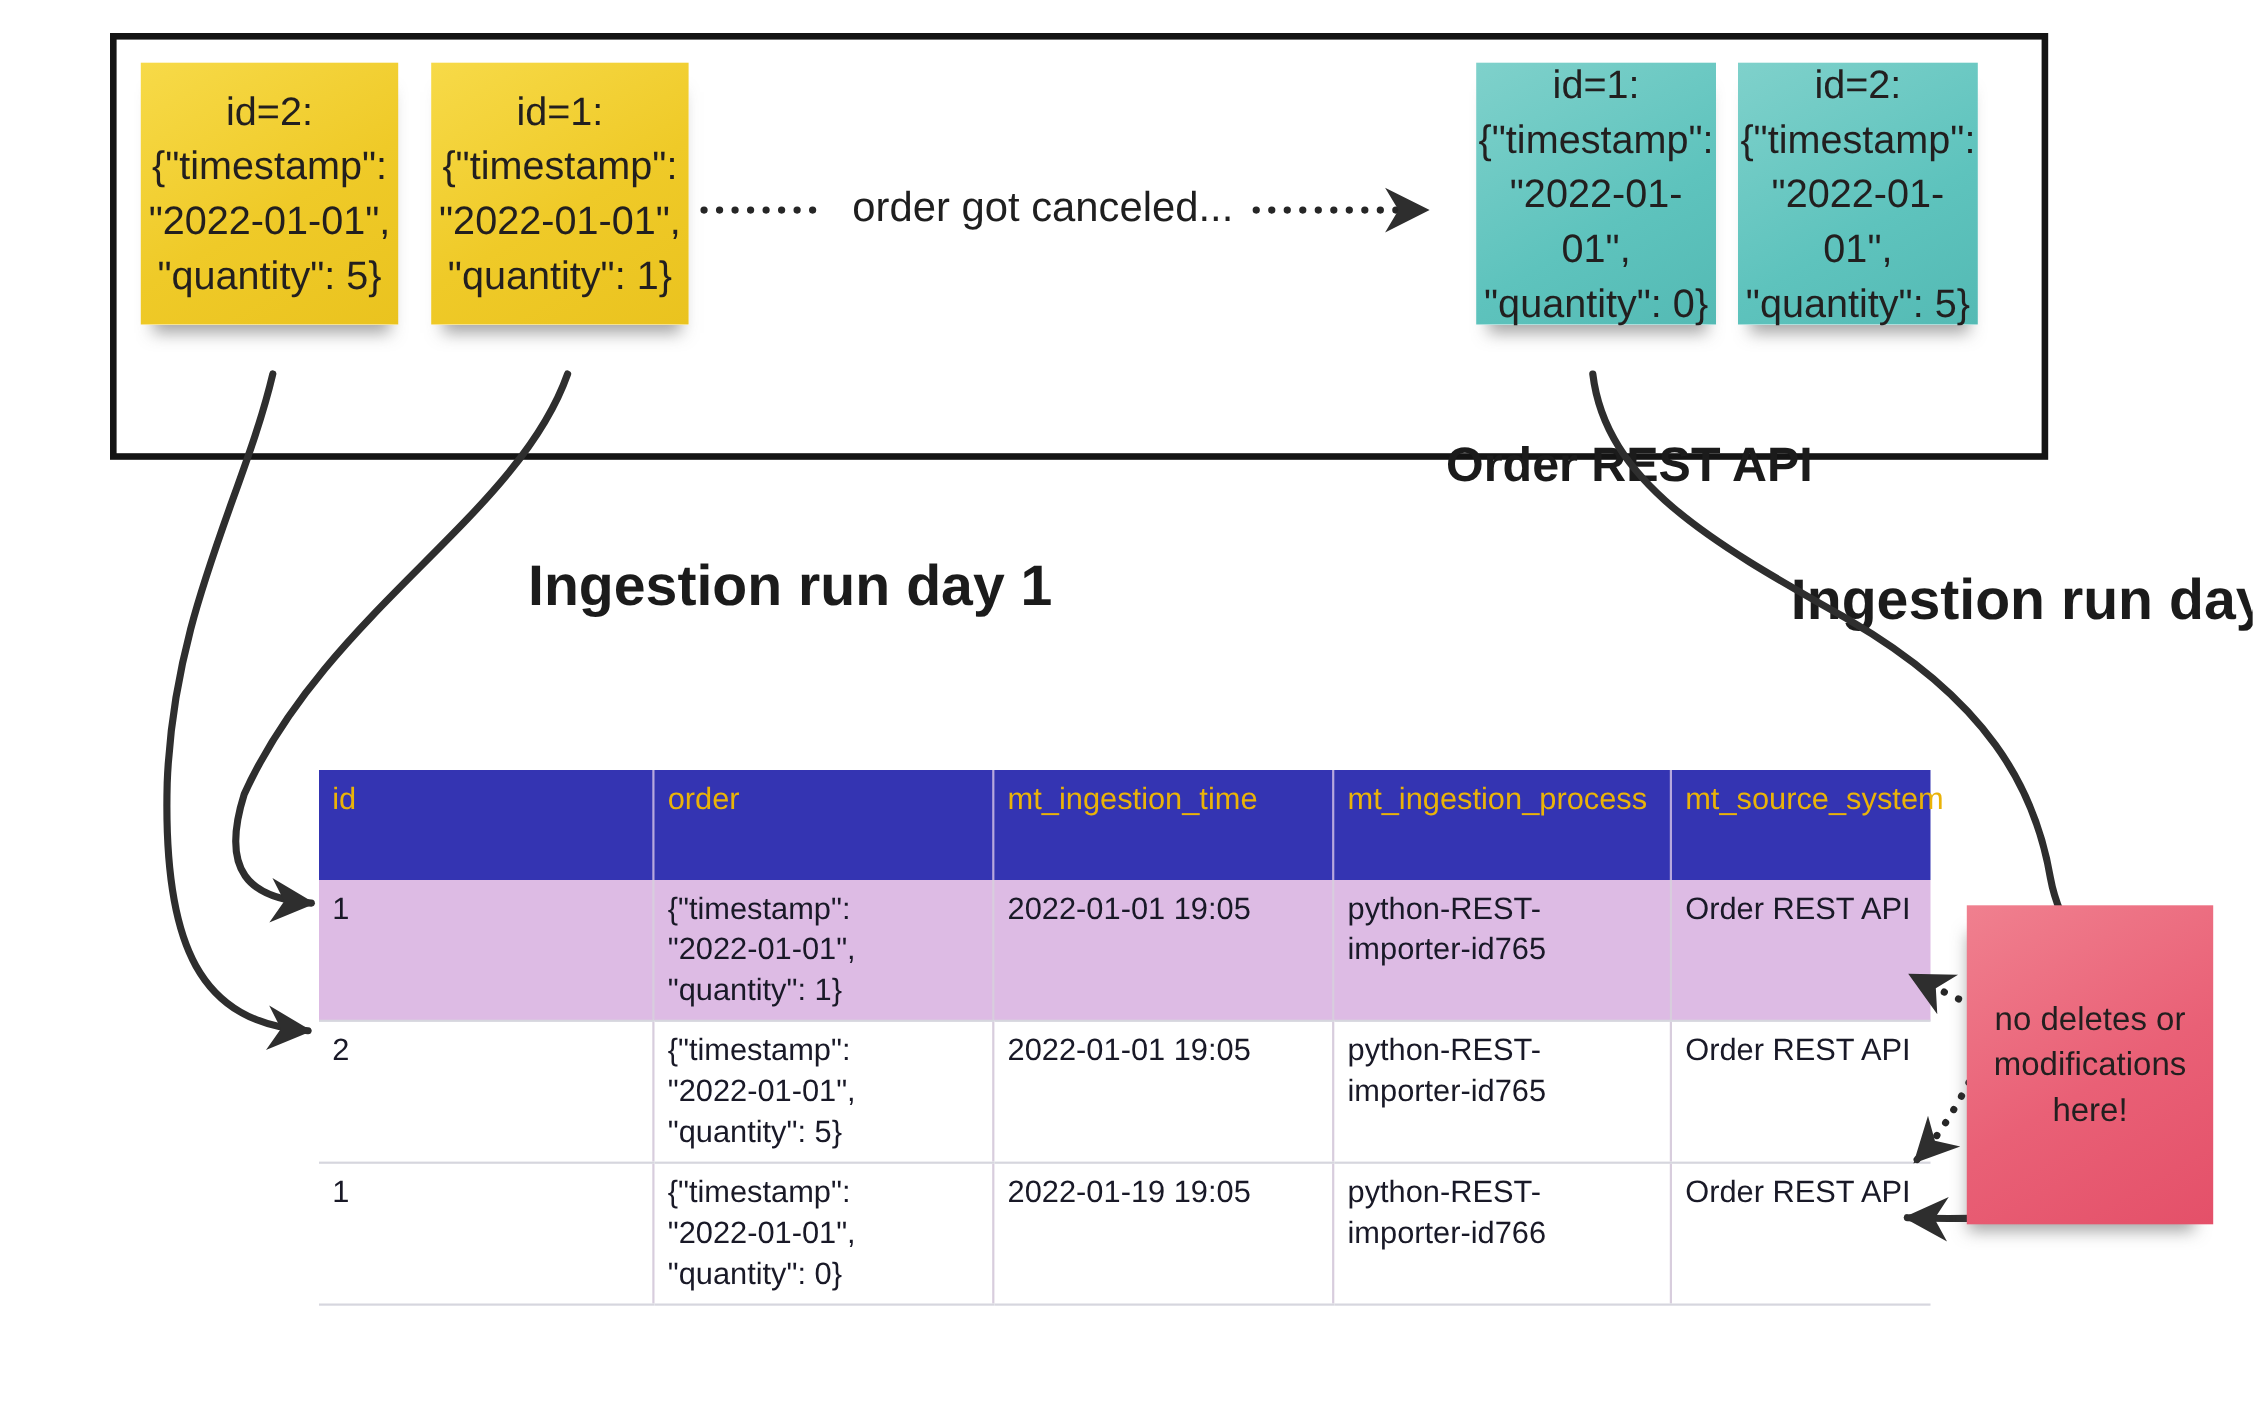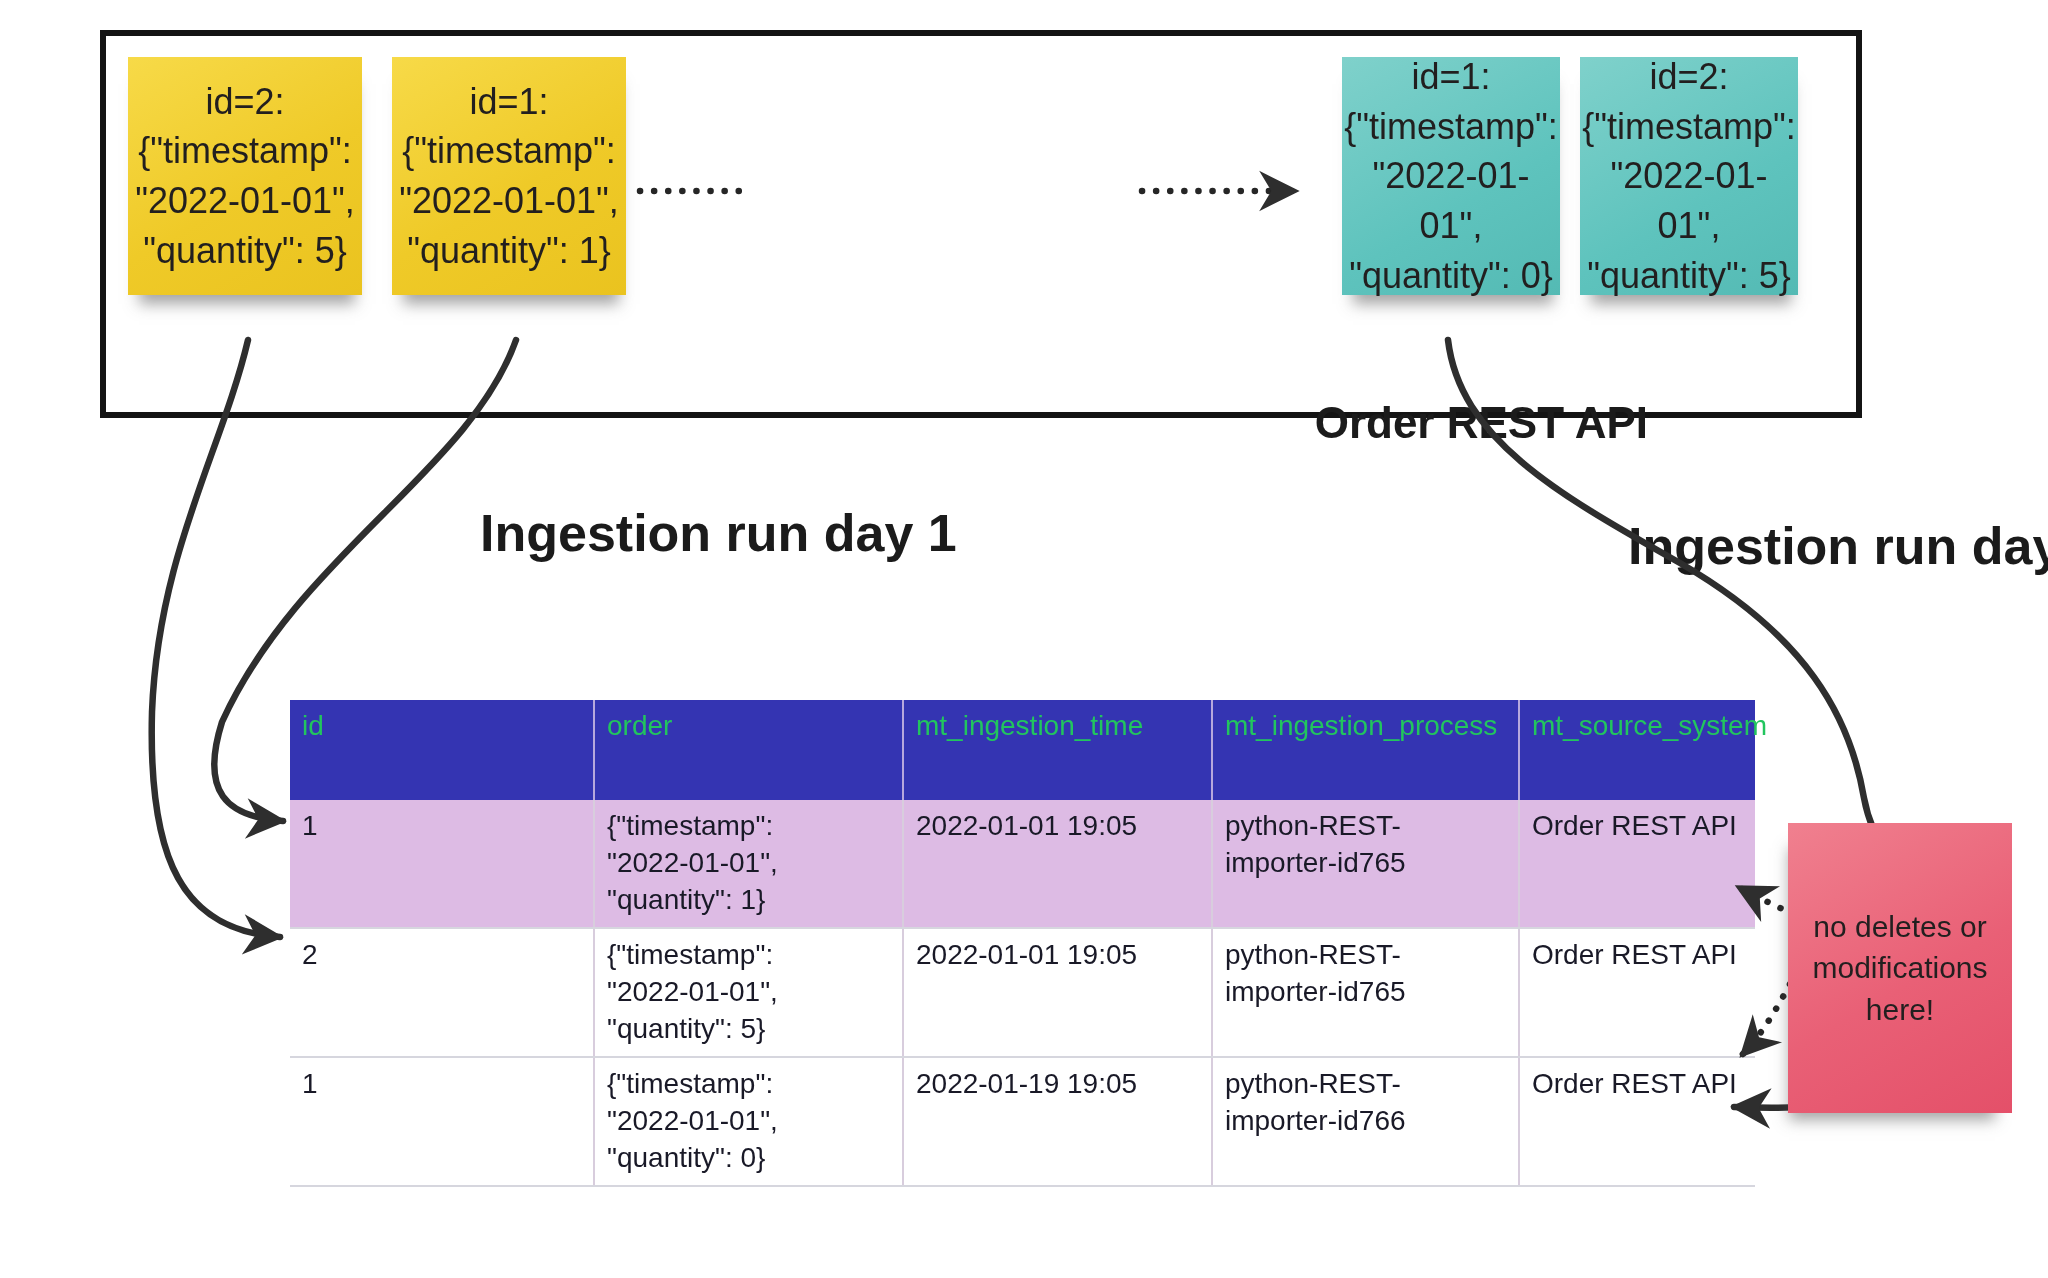--- a/index.html
+++ b/index.html
@@ -45,21 +45,21 @@
   #label-day1{left:480px;top:503px;}
   #label-day2{left:1628px;top:516px;}
   #label-table{left:374px;top:630px;}
   
   .raw-table{
     position:absolute;left:290px;top:700px;width:1465px;z-index:2;
     border-collapse:collapse;table-layout:fixed;
     font-size:28px;line-height:1.32;color:#191927;
   }
   .raw-table th{
-    background:var(--header-blue,#3434b2);color:#22c55e;font-weight:400;text-align:left;
+    background:var(--header-blue,#3434b2);color:#eab308;font-weight:400;text-align:left;
     height:100px;vertical-align:top;padding:8px 12px;
     border-left:2px solid #b7a8dd;box-sizing:border-box;
   }
   .raw-table th:first-child{border-left:none;}
   .raw-table td{
     vertical-align:top;padding:8px 12px;background:#ffffff;
     border-left:2px solid #d8cddd;border-bottom:2px solid #d6d6de;box-sizing:border-box;
   }
   .raw-table td:first-child{border-left:none;}
   .raw-table tr.hl td{background:var(--highlight-purple,#ddbbe4);}
@@ -73,20 +73,21 @@
 </style>
 </head>
 <body>
 
 <div id="canvas">
 
   <div class="api-box">
     <div class="api-box-label">Order REST API</div>
   </div>
 
+  <div class="canceled-label">order got canceled...</div>
 
   <div class="big-label" id="label-day1">Ingestion run day 1</div>
   <div class="big-label" id="label-day2">Ingestion run day 2</div>
 
   <table class="raw-table">
     <colgroup>
       <col style="width:304px">
         <col style="width:309px">
         <col style="width:309px">
       <col style="width:307px">

